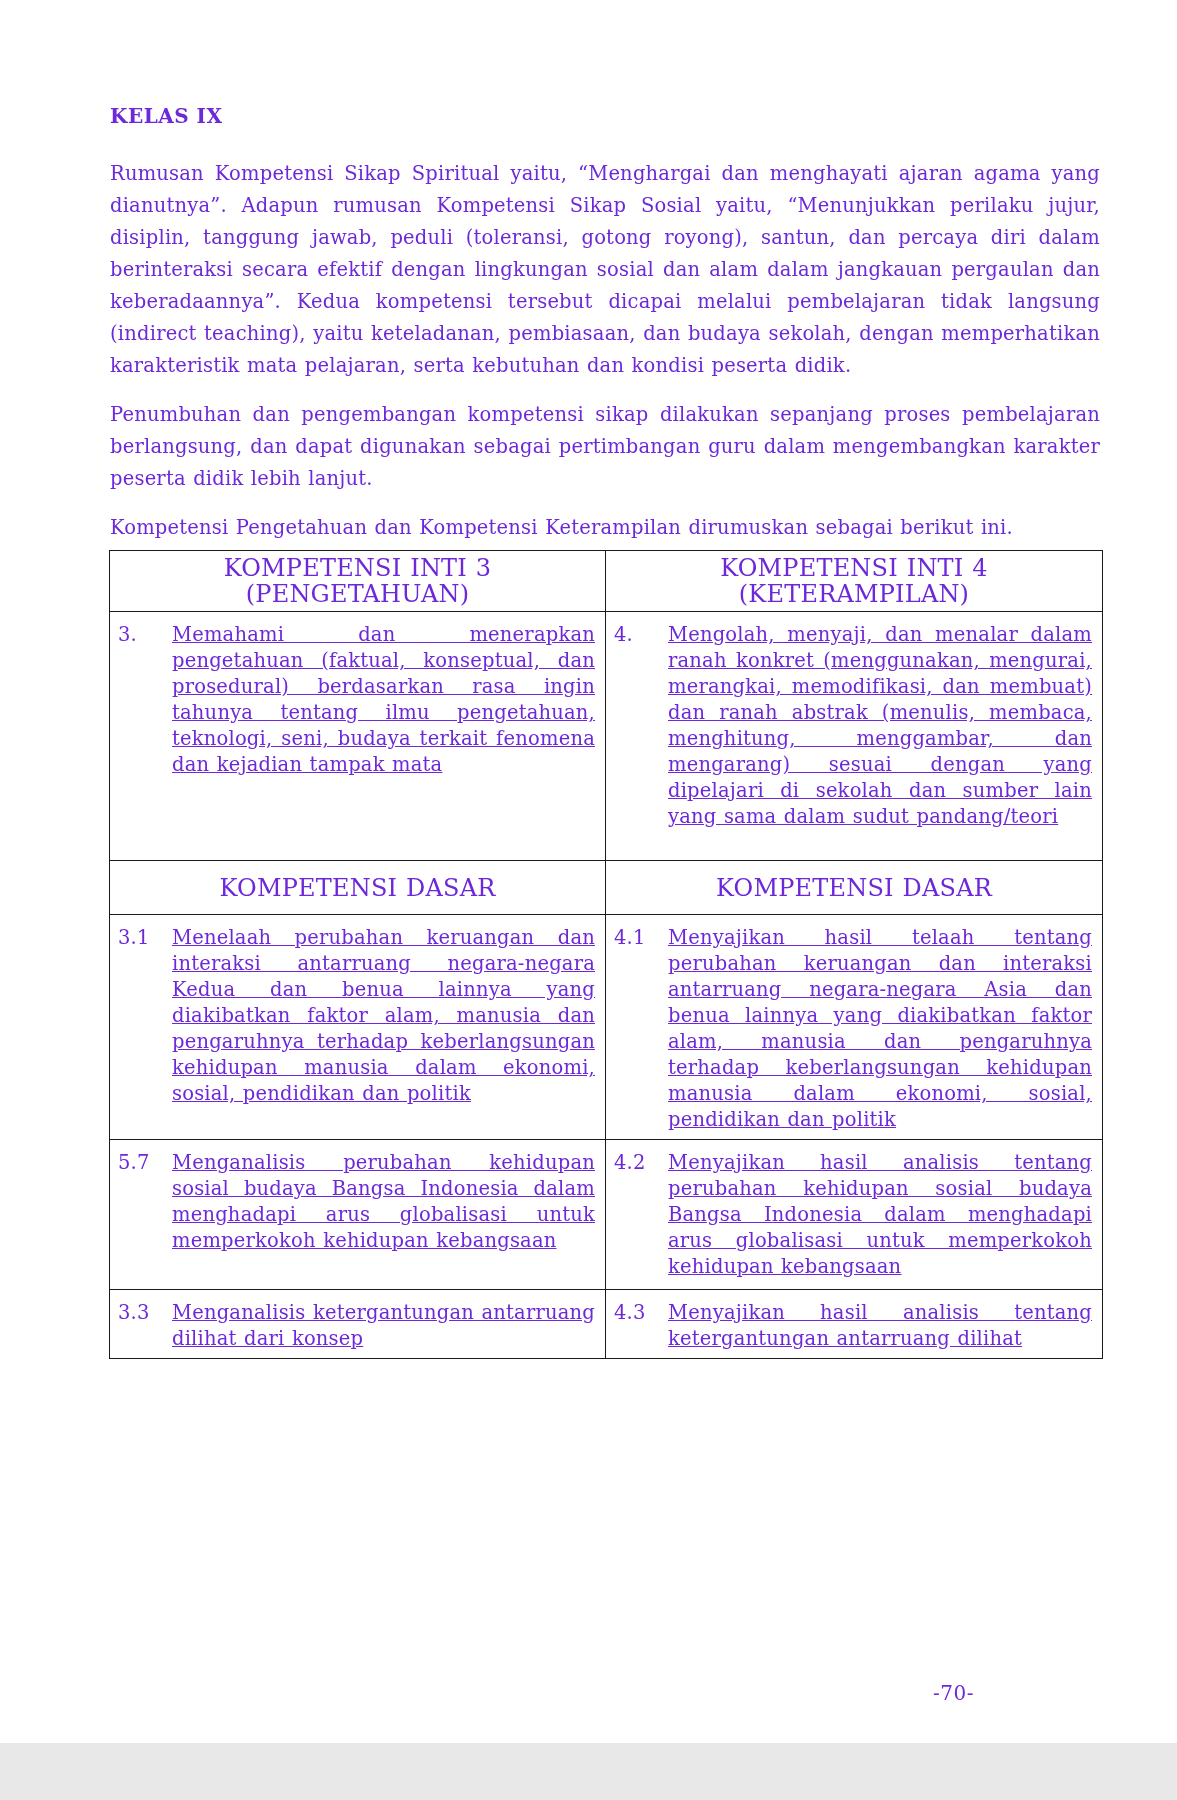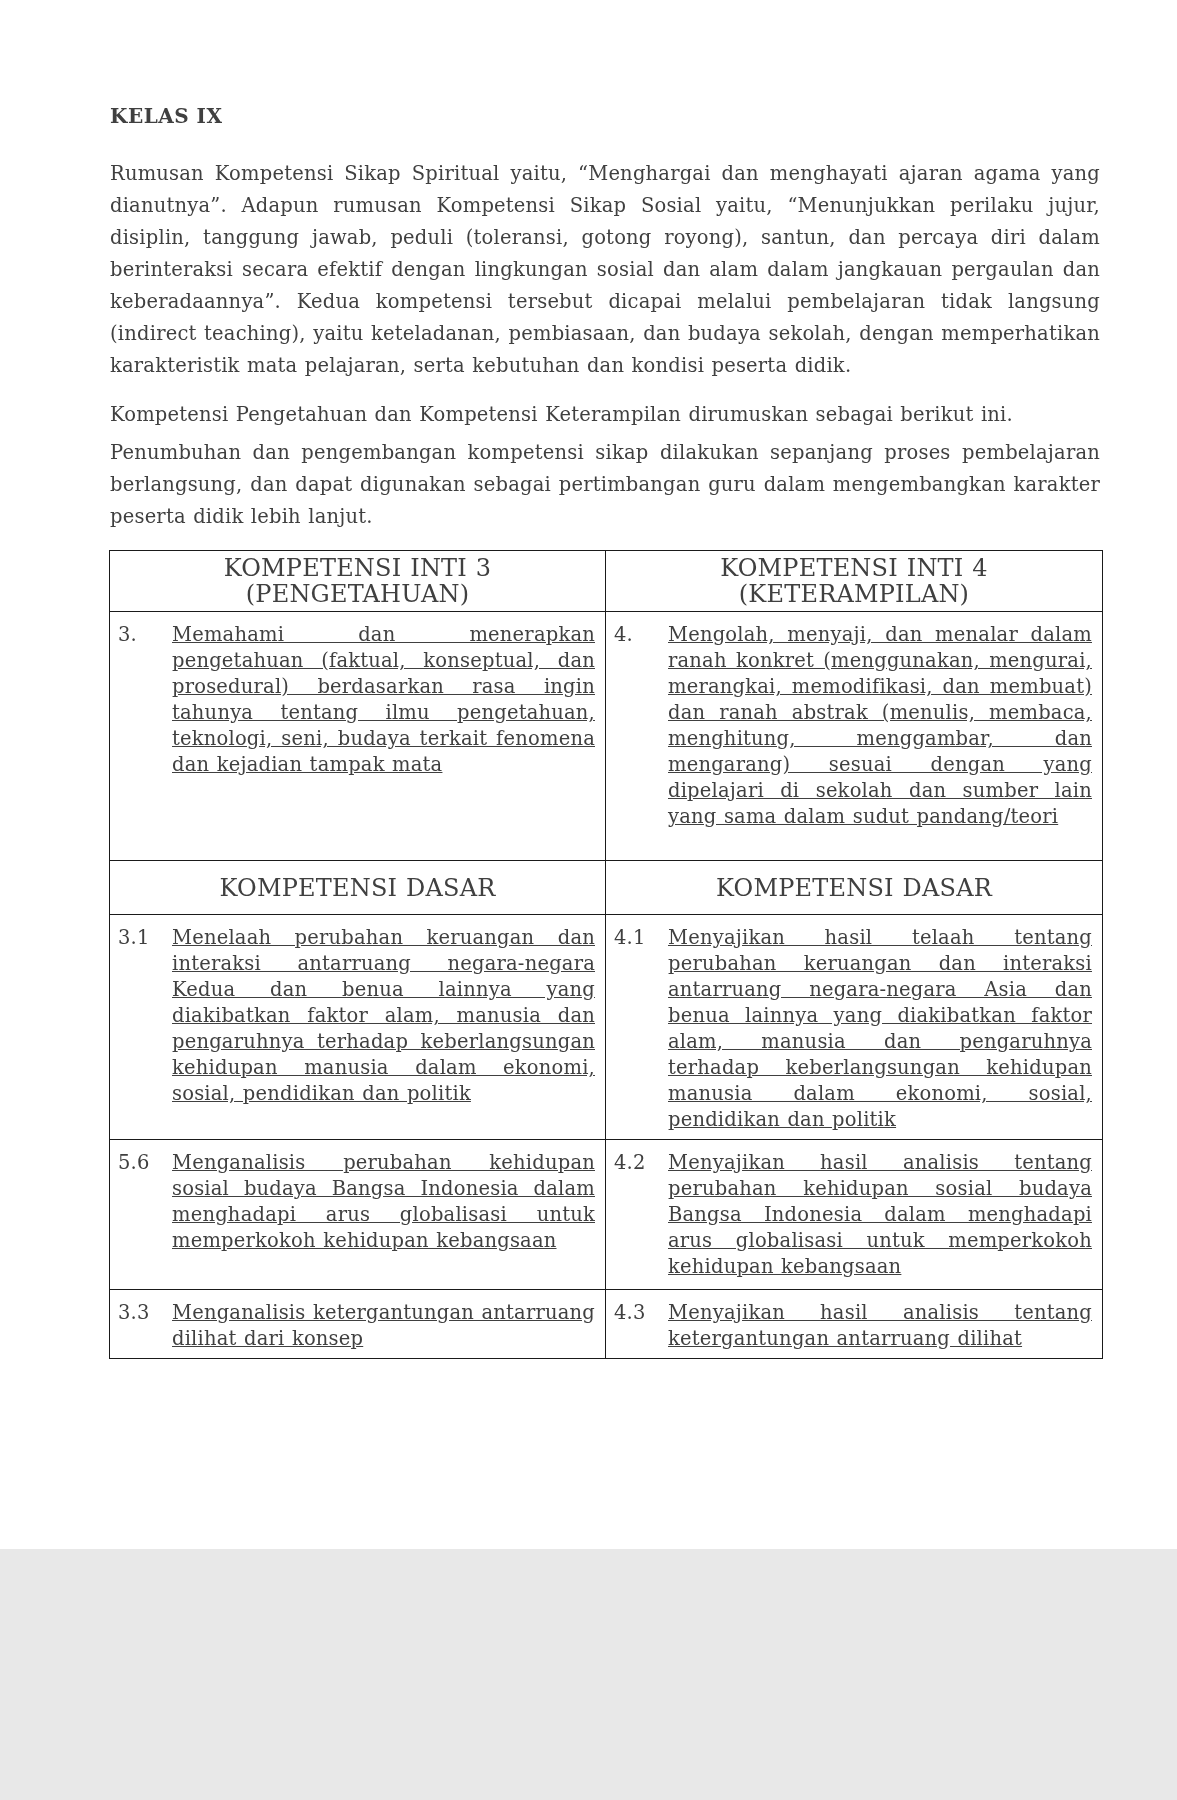--- a/index.html
+++ b/index.html
@@ -1,23 +1,23 @@
 <!DOCTYPE html>
 <html><head>
 <meta charset="utf-8">
 <style>
   html, body { margin: 0; padding: 0; background: #e8e8e8; }
   .page {
     position: relative;
     width: 1177px;
-    height: 1549px;
+    height: 1743px;
     background: #ffffff;
     overflow: hidden;
     font-family: "DejaVu Serif", "Liberation Serif", serif;
-    color: #404040;
+    color: #6d28d9;
   }
   .content {
     position: absolute;
     left: 110px;
     top: 104px;
     width: 990px;
   }
   .doc-heading {
     font-size: 20px;
     line-height: 24px;
@@ -82,23 +82,23 @@
 <body>
 
 <div class="page">
   <div class="content">
 
     <h1 class="doc-heading">KELAS IX</h1>
 
 
     <p class="para"><span>Rumusan Kompetensi Sikap Spiritual yaitu, “Menghargai dan menghayati ajaran agama yang dianutnya”. Adapun rumusan Kompetensi Sikap Sosial yaitu, “Menunjukkan perilaku jujur, disiplin, tanggung jawab, peduli (toleransi, gotong royong), santun, dan percaya diri dalam berinteraksi secara efektif dengan lingkungan sosial dan alam dalam jangkauan pergaulan dan keberadaannya”. Kedua kompetensi tersebut dicapai melalui pembelajaran tidak langsung (</span><span class="italic">indirect teaching</span><span>), yaitu keteladanan, pembiasaan, dan budaya sekolah, dengan memperhatikan karakteristik mata pelajaran, serta kebutuhan dan kondisi peserta didik.</span></p>
 
+    <p class="para">Penumbuhan dan pengembangan kompetensi sikap dilakukan sepanjang proses pembelajaran berlangsung, dan dapat digunakan sebagai pertimbangan guru dalam mengembangkan karakter peserta didik lebih lanjut.</p>
+
     <p class="para last-before-table">Kompetensi Pengetahuan dan Kompetensi Keterampilan dirumuskan sebagai berikut ini.</p>
-
-    <p class="para">Penumbuhan dan pengembangan kompetensi sikap dilakukan sepanjang proses pembelajaran berlangsung, dan dapat digunakan sebagai pertimbangan guru dalam mengembangkan karakter peserta didik lebih lanjut.</p>
 
     <table class="k-table">
       <tbody>
           <tr class="hdr-row r-hdr">
         <td class="col-left">KOMPETENSI INTI 3 (PENGETAHUAN)</td>
         <td class="col-right">KOMPETENSI INTI 4 (KETERAMPILAN)</td>
       </tr>
       <tr class="r-ki">
         <td class="col-left">
           <div class="cell-flex">
@@ -127,21 +127,21 @@
         <td class="col-right">
           <div class="cell-flex">
             <span class="cell-num">4.1</span>
             <div class="cell-txt">Menyajikan hasil telaah tentang perubahan keruangan dan interaksi antarruang negara-negara Asia dan benua lainnya yang diakibatkan faktor alam, manusia dan pengaruhnya terhadap keberlangsungan kehidupan manusia dalam ekonomi, sosial, pendidikan dan politik</div>
           </div>
         </td>
       </tr>
       <tr class="r-32">
         <td class="col-left">
           <div class="cell-flex">
-            <span class="cell-num">5.6</span>
+            <span class="cell-num">5.7</span>
             <div class="cell-txt">Menganalisis perubahan kehidupan sosial budaya Bangsa Indonesia dalam menghadapi arus globalisasi untuk memperkokoh kehidupan kebangsaan</div>
           </div>
         </td>
         <td class="col-right">
           <div class="cell-flex">
             <span class="cell-num">4.2</span>
             <div class="cell-txt">Menyajikan hasil analisis tentang perubahan kehidupan sosial budaya Bangsa Indonesia dalam menghadapi arus globalisasi untuk memperkokoh kehidupan kebangsaan</div>
           </div>
         </td>
       </tr>

